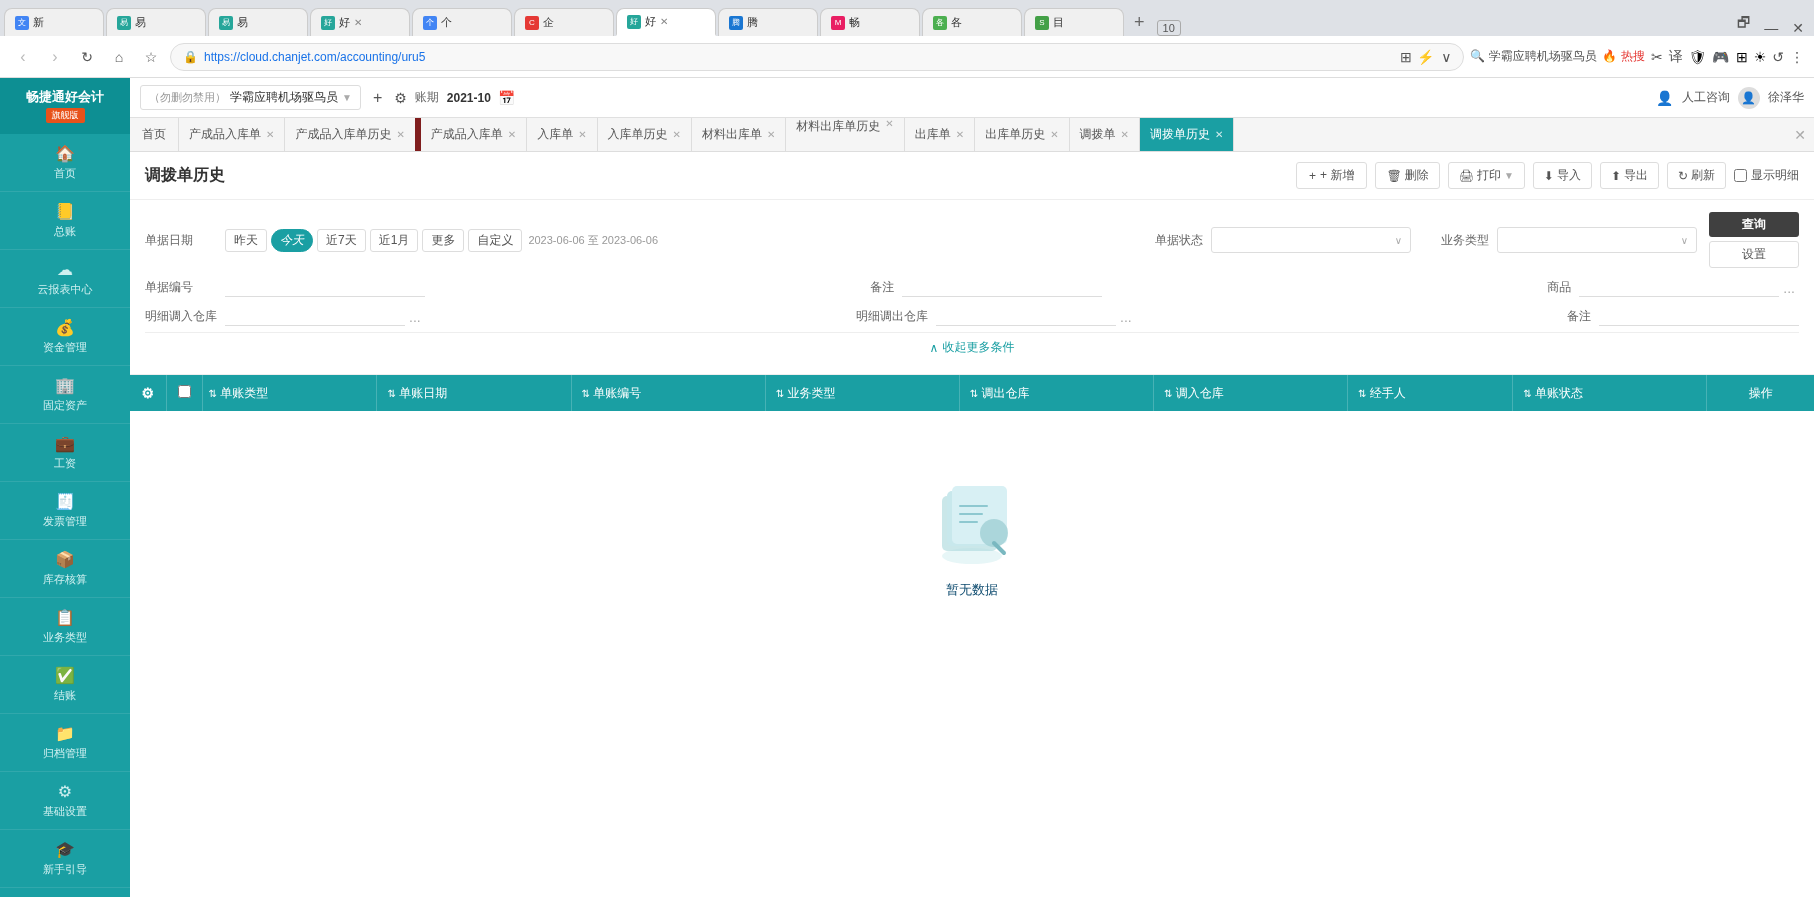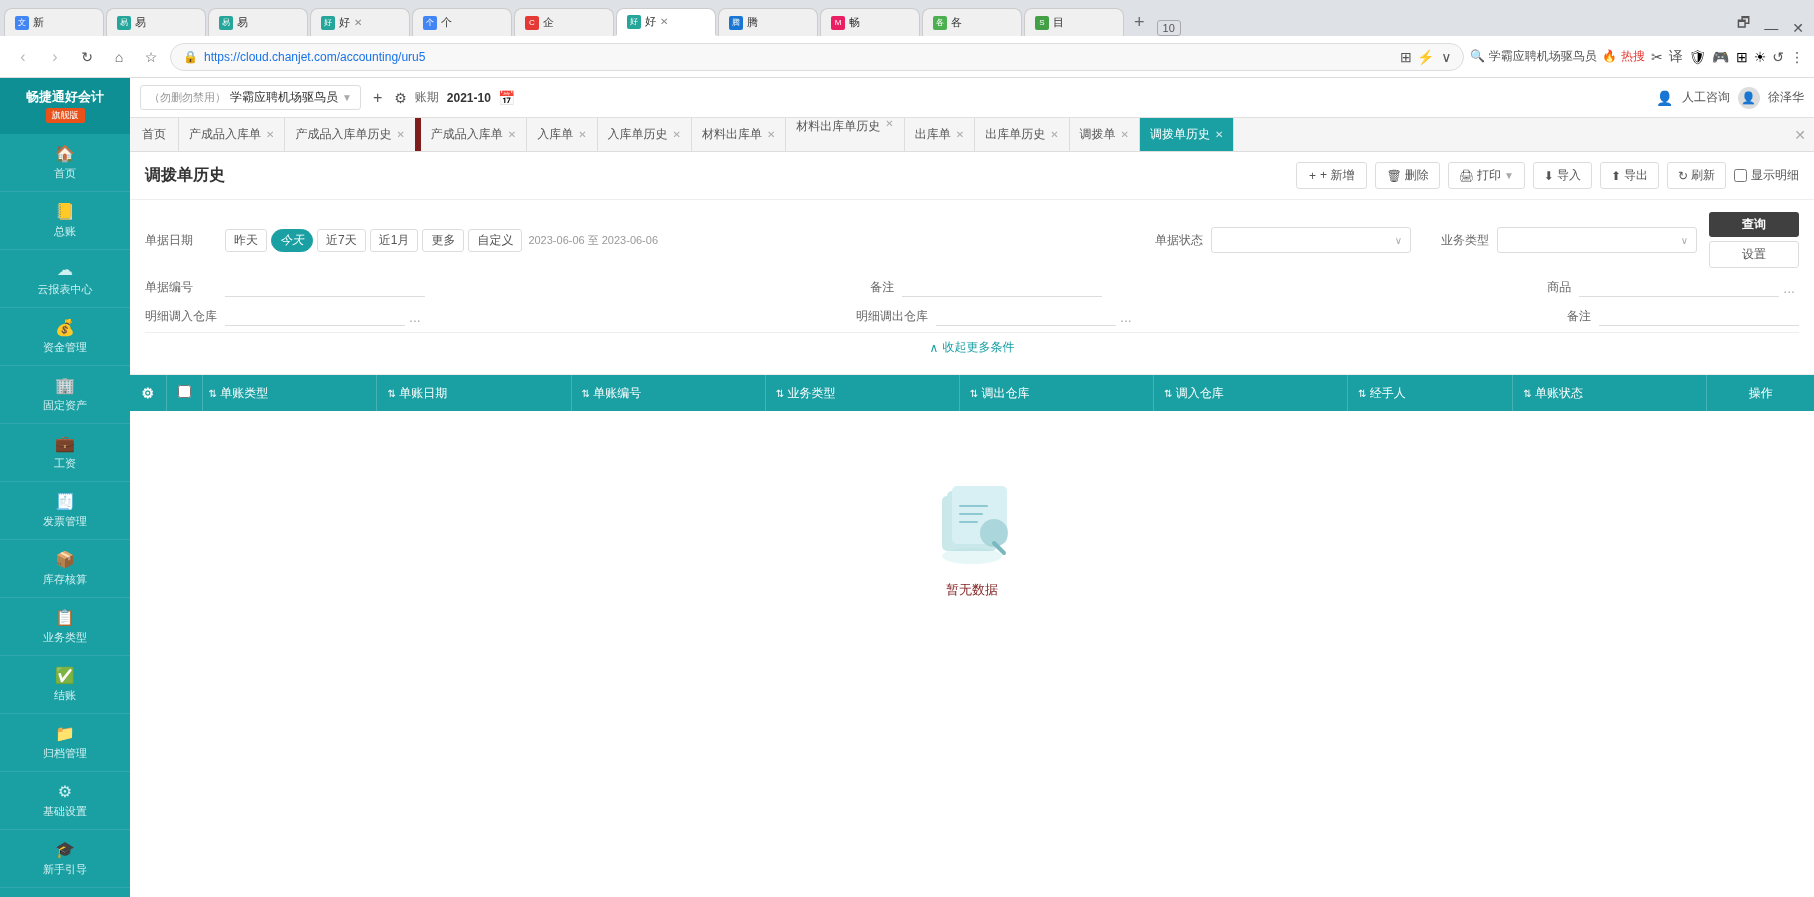--- a/index.html
+++ b/index.html
@@ -408,19 +408,19 @@
             <ellipse cx="50" cy="85" rx="30" ry="8" fill="#d0edf0" opacity="0.5"></ellipse>
             <rect x="20" y="25" width="55" height="55" rx="5" fill="#b3dde0" opacity="0.7"></rect>
             <rect x="25" y="20" width="55" height="55" rx="5" fill="#c8e8ec"></rect>
             <rect x="30" y="15" width="55" height="58" rx="5" fill="#d8f0f4"></rect>
             <circle cx="72" cy="62" r="14" fill="#a0cfd4" opacity="0.8"></circle>
             <line x1="72" y1="72" x2="82" y2="82" stroke="#7ab8c0" stroke-width="4" stroke-linecap="round"></line>
             <line x1="38" y1="35" x2="65" y2="35" stroke="#8ec8d0" stroke-width="2" stroke-linecap="round"></line>
             <line x1="38" y1="43" x2="60" y2="43" stroke="#8ec8d0" stroke-width="2" stroke-linecap="round"></line>
             <line x1="38" y1="51" x2="55" y2="51" stroke="#8ec8d0" stroke-width="2" stroke-linecap="round"></line>
           </svg>
-          <span style="font-size:13px;color:#7f1d1d;margin-top:10px;">暂无数据</span>
+          <span style="font-size:13px;color:#0c4a6e;margin-top:10px;">暂无数据</span>
         </div>
       </div>
 
     </div>
   </div>
 </div>
 
 </body></html>

